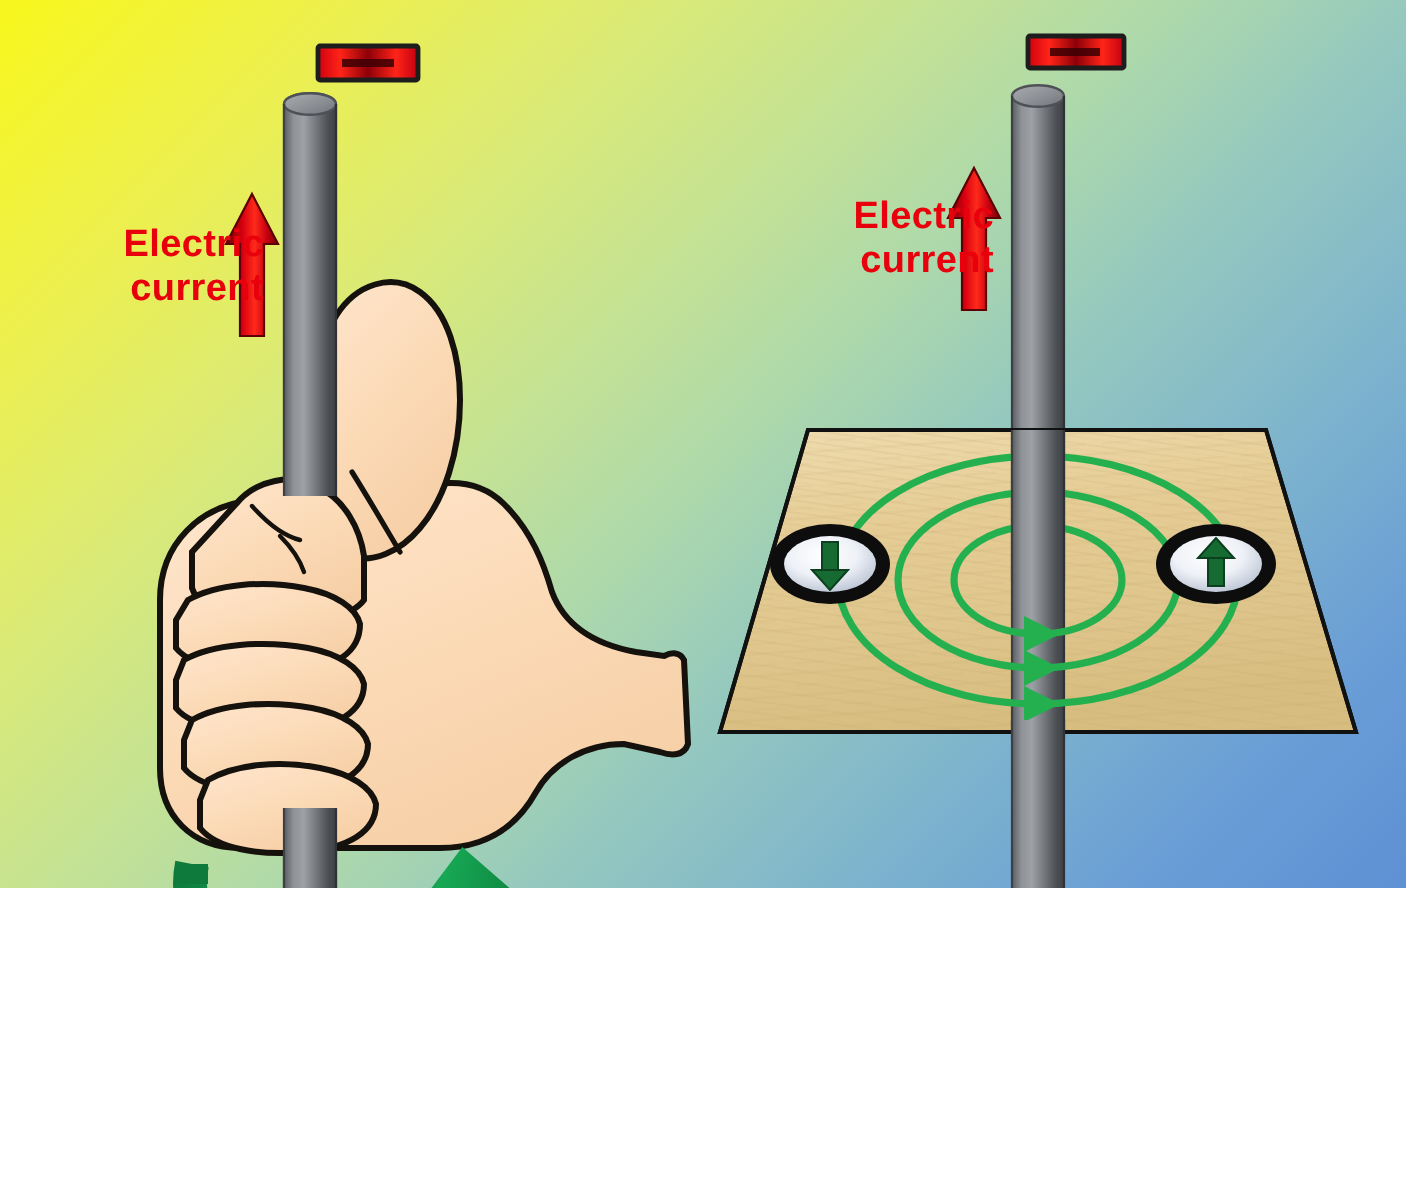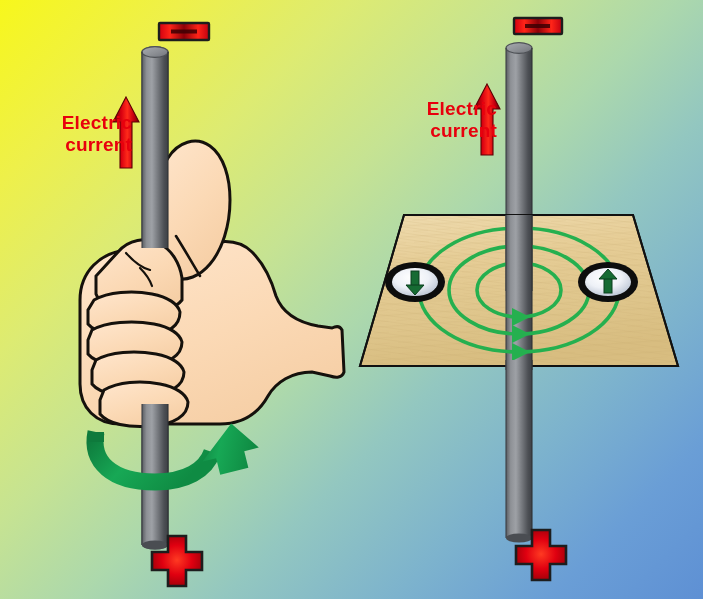--- a/index.html
+++ b/index.html
@@ -2,21 +2,21 @@
 <html><head>
 <meta charset="utf-8">
 <title>Right Hand Rule Diagram</title>
 <style>
   html,body{margin:0;padding:0;}
   body{
     width:703px;height:599px;overflow:hidden;
     font-family:"Liberation Sans", sans-serif;
   }
   #stage{
-    position:relative;width:703px;height:599px;overflow:hidden;
+    position:relative;width:703px;height:444px;overflow:hidden;
     background:
       linear-gradient(135deg,
         #f7f71c 0%,
         #eef04a 14%,
         #ddeb72 27%,
         #c6e392 40%,
         #acd8ac 52%,
         #93c7c0 63%,
         #7db3cd 76%,
         #6a9ed6 88%,

